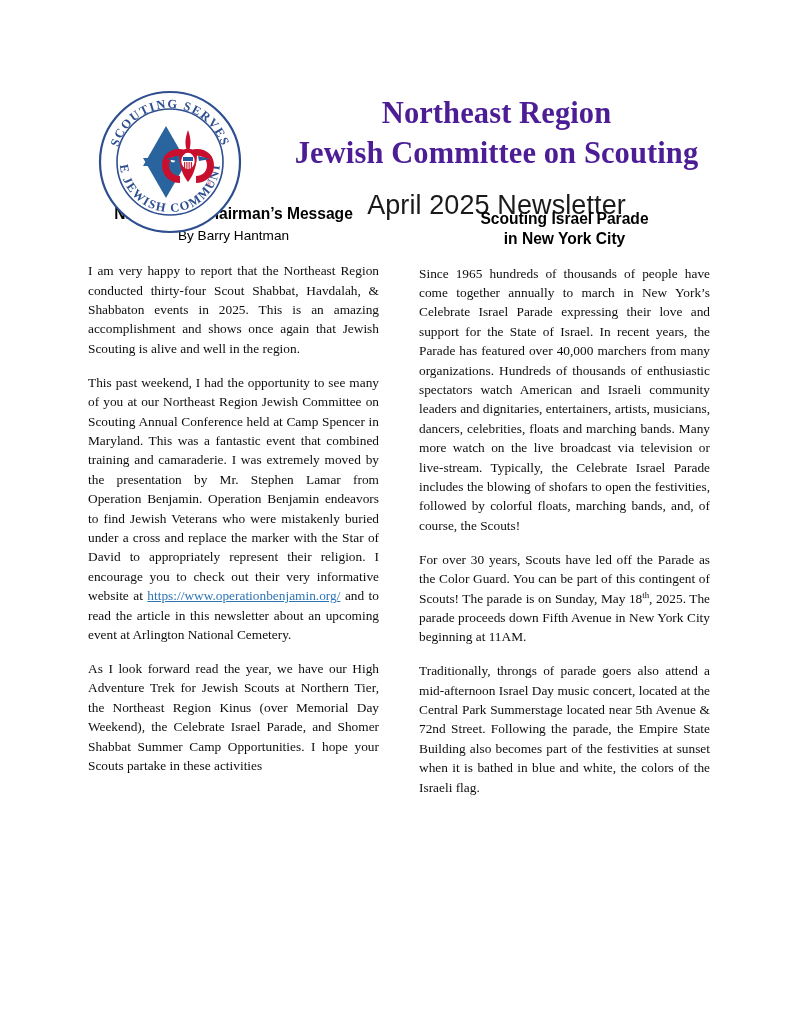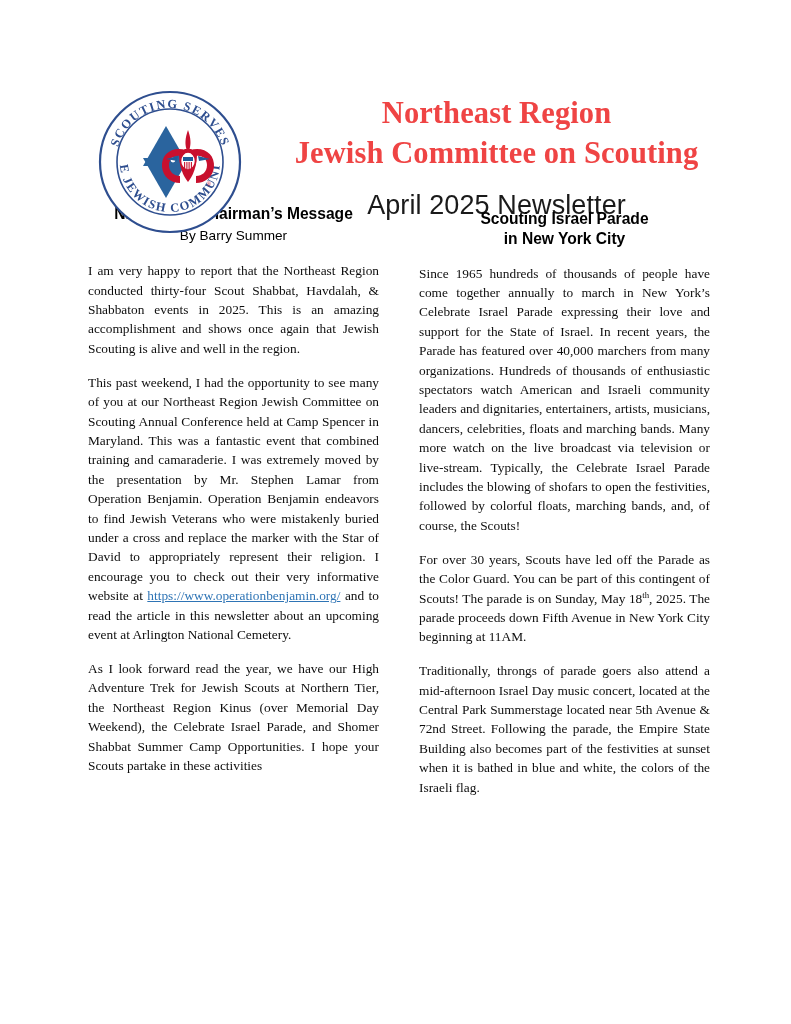--- a/index.html
+++ b/index.html
@@ -50,21 +50,21 @@
     padding-left: 6px;
     padding-right: 8px;
     margin-top: 6px;
   }
 
   .org-title {
     font-family: "Liberation Serif", "DejaVu Serif", serif;
     font-weight: bold;
     font-size: 30.5px;
     line-height: 1.30;
-    color: #ef4444;
+    color: #4c1d95;
     letter-spacing: 0.1px;
     margin: 0;
     white-space: nowrap;
   }
   .org-title .line2 { display: block; }
 
   .issue-line {
     font-family: "Liberation Sans", sans-serif;
     font-size: 27px;
     color: #1a1a1a;
@@ -179,21 +179,21 @@
         <span class="line2">Jewish Committee on Scouting</span>
       </div>
       <div class="issue-line">April 2025 Newsletter</div>
     </div>
   </div>
 
   <div class="columns">
 
     <div class="col col-left">
       <h2 class="sec-head">NER JCOS Chairman’s Message</h2>
-      <div class="byline">By Barry Summer</div>
+      <div class="byline">By Barry Hantman</div>
 
       <p class="body">I am very happy to report that the Northeast Region conducted thirty-four Scout Shabbat, Havdalah, &amp; Shabbaton events in 2025. This is an amazing accomplishment and shows once again that Jewish Scouting is alive and well in the region.</p>
 
       <p class="body"><span>This past weekend, I had the opportunity to see many of you at our Northeast Region Jewish Committee on Scouting Annual Conference held at Camp Spencer in Maryland. This was a fantastic event that combined training and camaraderie. I was extremely moved by the presentation by Mr. Stephen Lamar from Operation Benjamin. Operation Benjamin endeavors to find Jewish Veterans who were mistakenly buried under a cross and replace the marker with the Star of David to appropriately represent their religion. I encourage you to check out their very informative website at </span><a class="extlink" href="#">https://www.operationbenjamin.org/</a><span> and to read the article in this newsletter about an upcoming event at Arlington National Cemetery.</span></p>
 
       <p class="body">As I look forward read the year, we have our High Adventure Trek for Jewish Scouts at Northern Tier, the Northeast Region Kinus (over Memorial Day Weekend), the Celebrate Israel Parade, and Shomer Shabbat Summer Camp Opportunities.  I hope your Scouts partake in these activities</p>
     </div>
 
     <div class="col col-right">
       <h2 class="sec-head">

